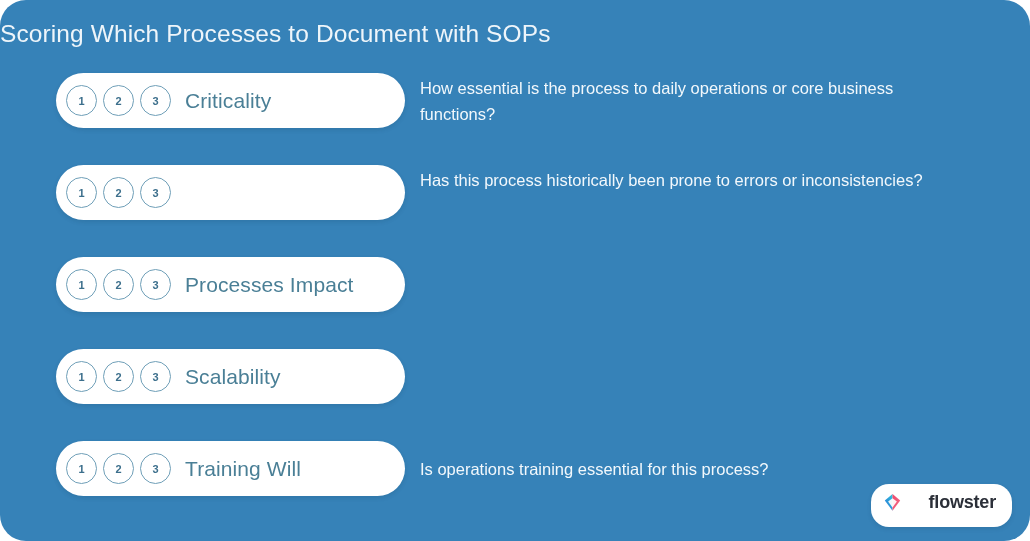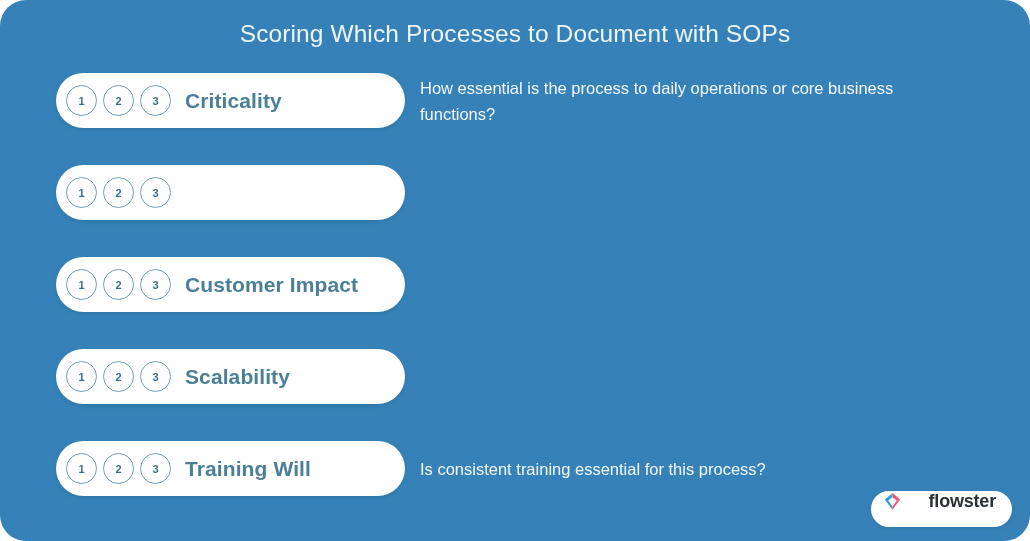--- a/index.html
+++ b/index.html
@@ -23,21 +23,20 @@
     border-radius: 26px;
     overflow: hidden;
   }
 
   
   .title {
     position: absolute;
     top: 20px;
     left: 0;
     width: 1030px;
-    text-align: center;
     color: #eef5fa;
     font-size: 24.5px;
     font-weight: 400;
     letter-spacing: 0.1px;
     white-space: nowrap;
   }
 
   
   .rows {
     position: absolute;
@@ -84,21 +83,21 @@
     margin-right: 6px;
     background: #ffffff;
     box-sizing: border-box;
   }
   .circle:last-child { margin-right: 0; }
 
   .pill-label {
     margin-left: 14px;
     color: #4a7f96;
     font-size: 21px;
-    font-weight: 700;
+    font-weight: 400;
     letter-spacing: 0.1px;
     white-space: nowrap;
   }
 
   .desc {
     position: absolute;
     left: 420px;
     top: 2px;
     width: 520px;
     color: #f2f8fc;
@@ -108,25 +107,25 @@
   }
   .row.two-line .desc { top: 2px; }
   .row.one-line .desc { top: 15px; }
 
   
   .logo-badge {
     position: absolute;
     right: 18px;
     bottom: 14px;
     height: 36px;
-    padding: 0 16px 0 11px;
+    padding: 0 16px 7px 11px;
     background: #ffffff;
     border-radius: 18px;
     display: flex;
-    align-items: flex-start;
+    align-items: center;
     gap: 26px;
     box-shadow: 0 2px 4px rgba(20, 60, 90, 0.15);
   }
   .logo-mark { width: 21px; height: 21px; display: block; }
   .logo-text {
     font-size: 18px;
     font-weight: 700;
     color: #2b2f38;
     letter-spacing: -0.2px;
   }
@@ -153,30 +152,31 @@
     </div>
 
     <div class="row two-line">
       <div class="pill">
         <div class="circles">
           <div class="circle">1</div>
           <div class="circle">2</div>
           <div class="circle">3</div>
         </div>
       </div>
-    </div>
-
-    <div class="row two-line">
-      <div class="pill">
-        <div class="circles">
-          <div class="circle">1</div>
-          <div class="circle">2</div>
-          <div class="circle">3</div>
-        </div>
-        <div class="pill-label">Customer Impact</div>
+      <div class="desc">Has this process historically been prone to errors or inconsistencies?</div>
+    </div>
+
+    <div class="row two-line">
+      <div class="pill">
+        <div class="circles">
+          <div class="circle">1</div>
+          <div class="circle">2</div>
+          <div class="circle">3</div>
+        </div>
+        <div class="pill-label">Processes Impact</div>
       </div>
     </div>
 
     <div class="row two-line">
       <div class="pill">
         <div class="circles">
           <div class="circle">1</div>
           <div class="circle">2</div>
           <div class="circle">3</div>
         </div>
@@ -186,21 +186,21 @@
 
     <div class="row one-line">
       <div class="pill">
         <div class="circles">
           <div class="circle">1</div>
           <div class="circle">2</div>
           <div class="circle">3</div>
         </div>
         <div class="pill-label">Training Will</div>
       </div>
-      <div class="desc">Is consistent training essential for this process?</div>
+      <div class="desc">Is operations training essential for this process?</div>
     </div>
 
   </div>
 
   <div class="logo-badge">
     <span>
       <svg class="logo-mark" viewBox="0 0 24 24" aria-hidden="true">
         <defs>
           <linearGradient id="gcyan" x1="0" y1="1" x2="1" y2="0">
             <stop offset="0" stop-color="#2b6fd6"></stop>

